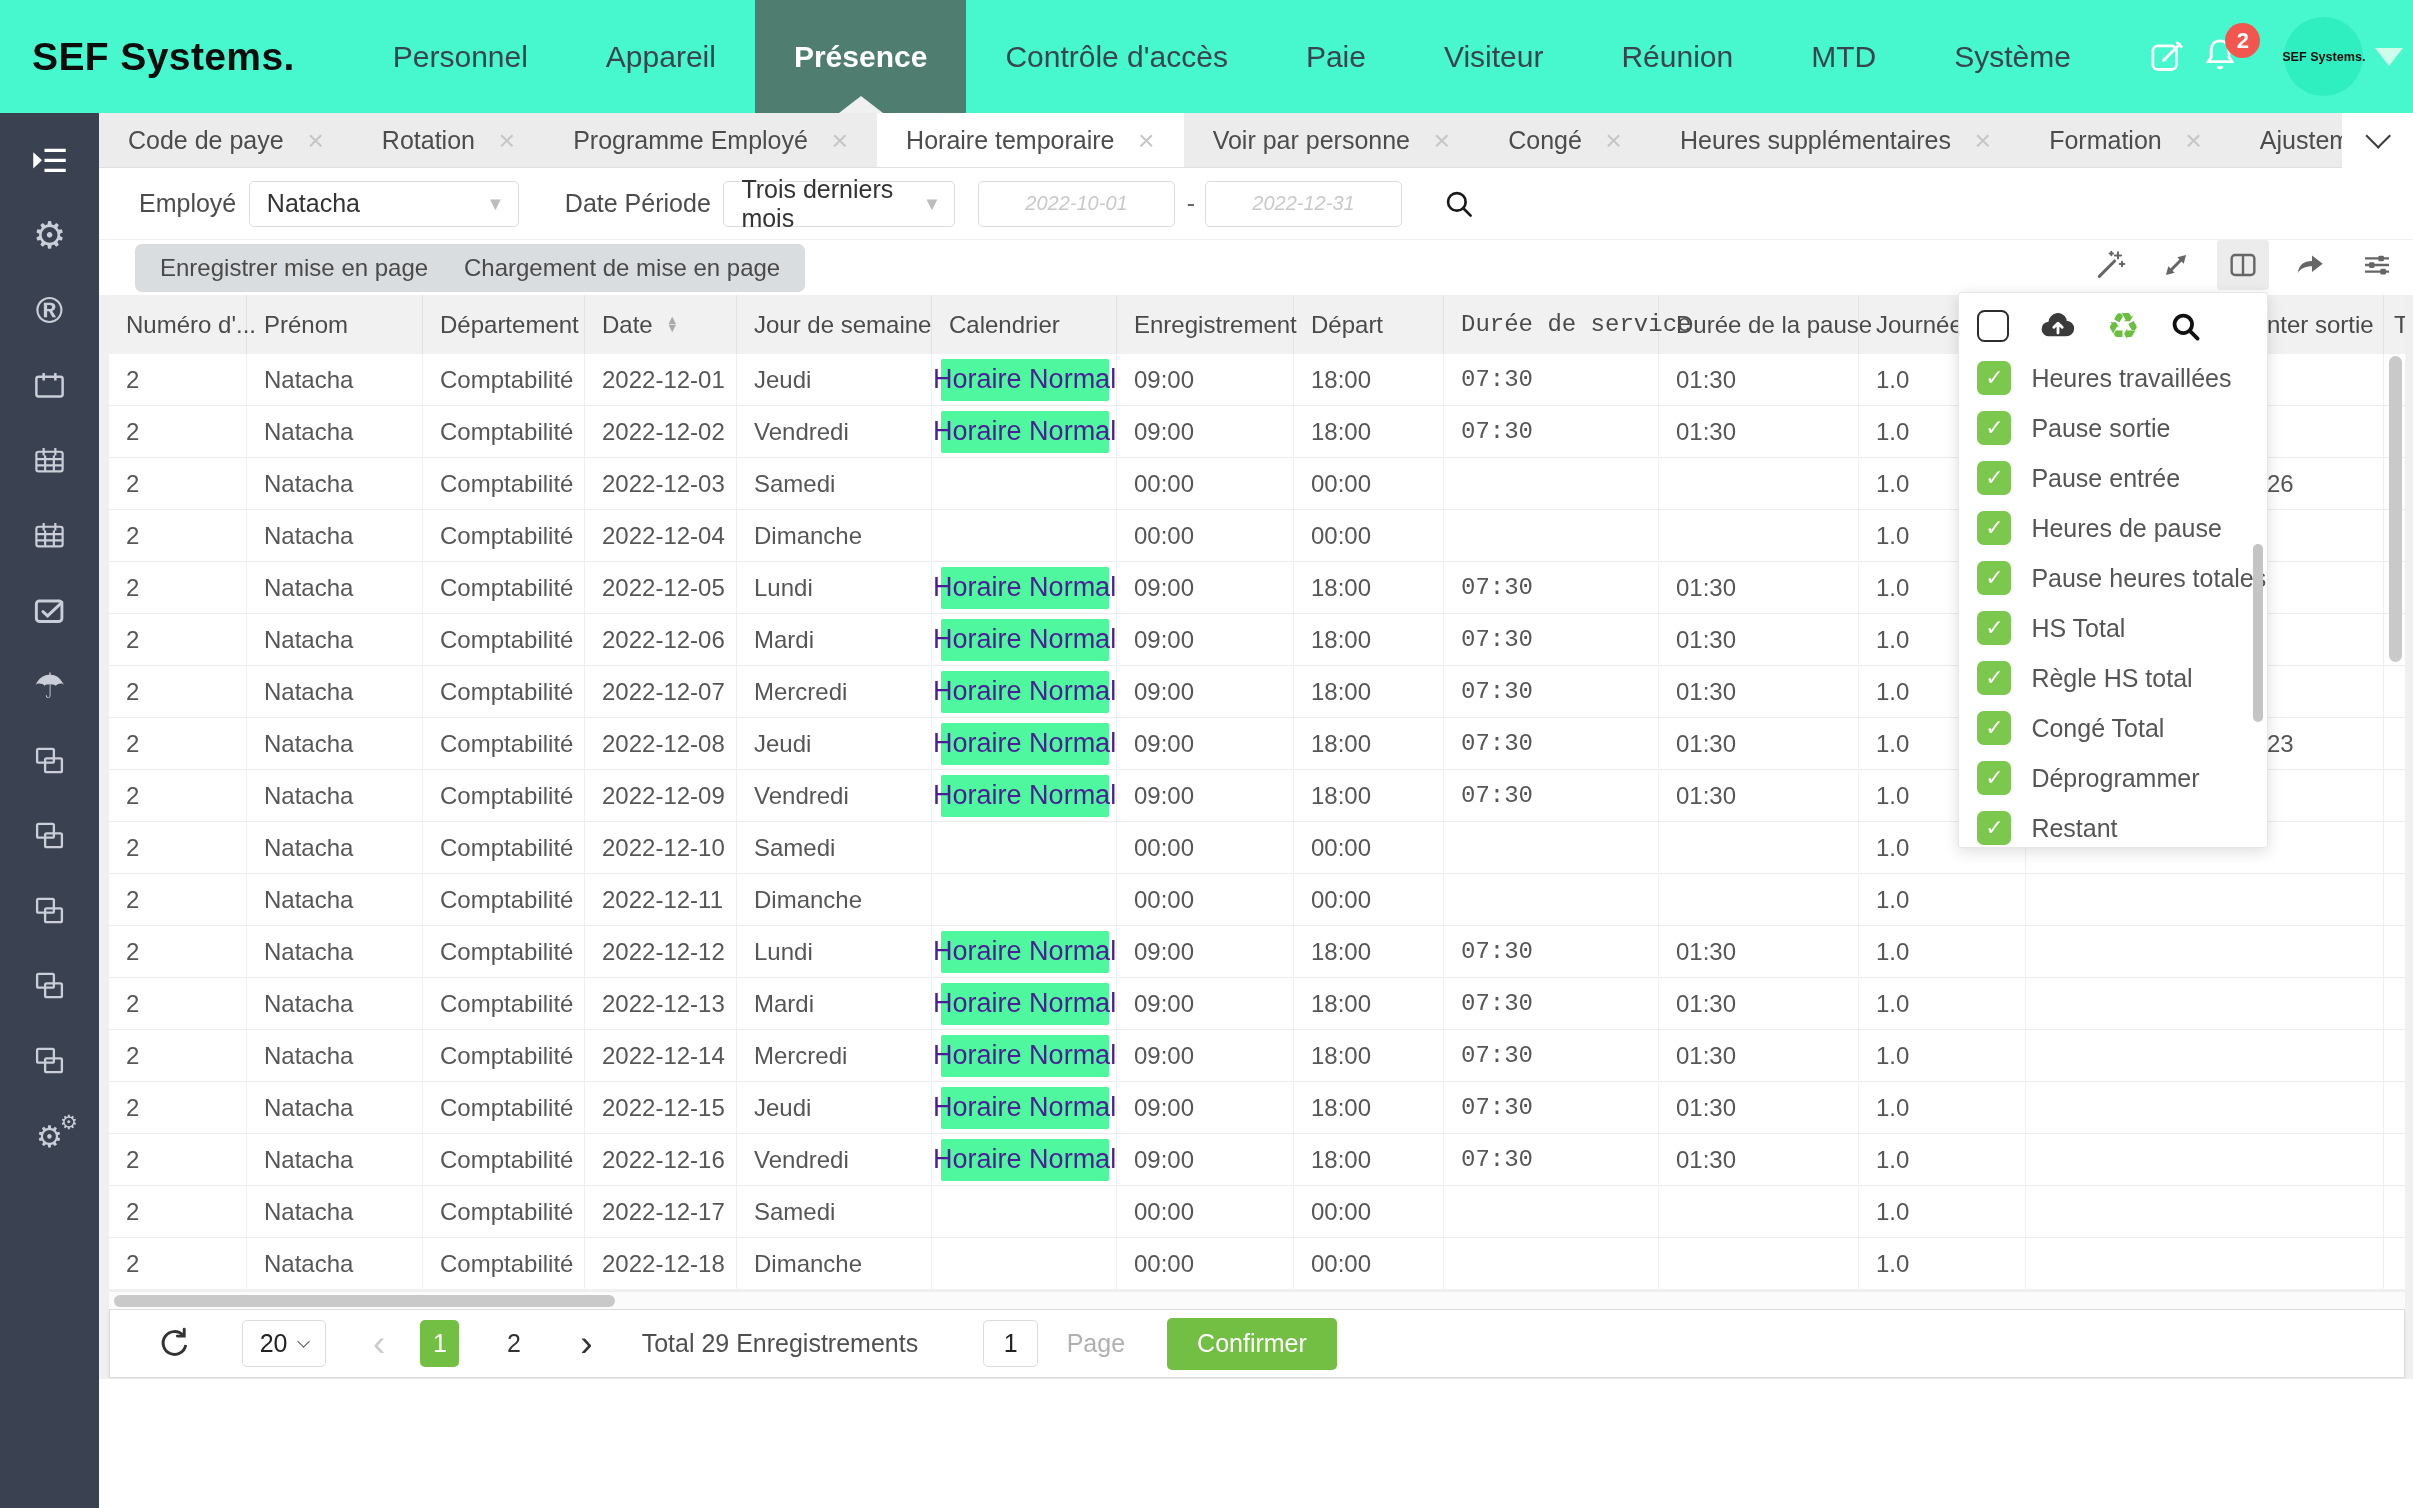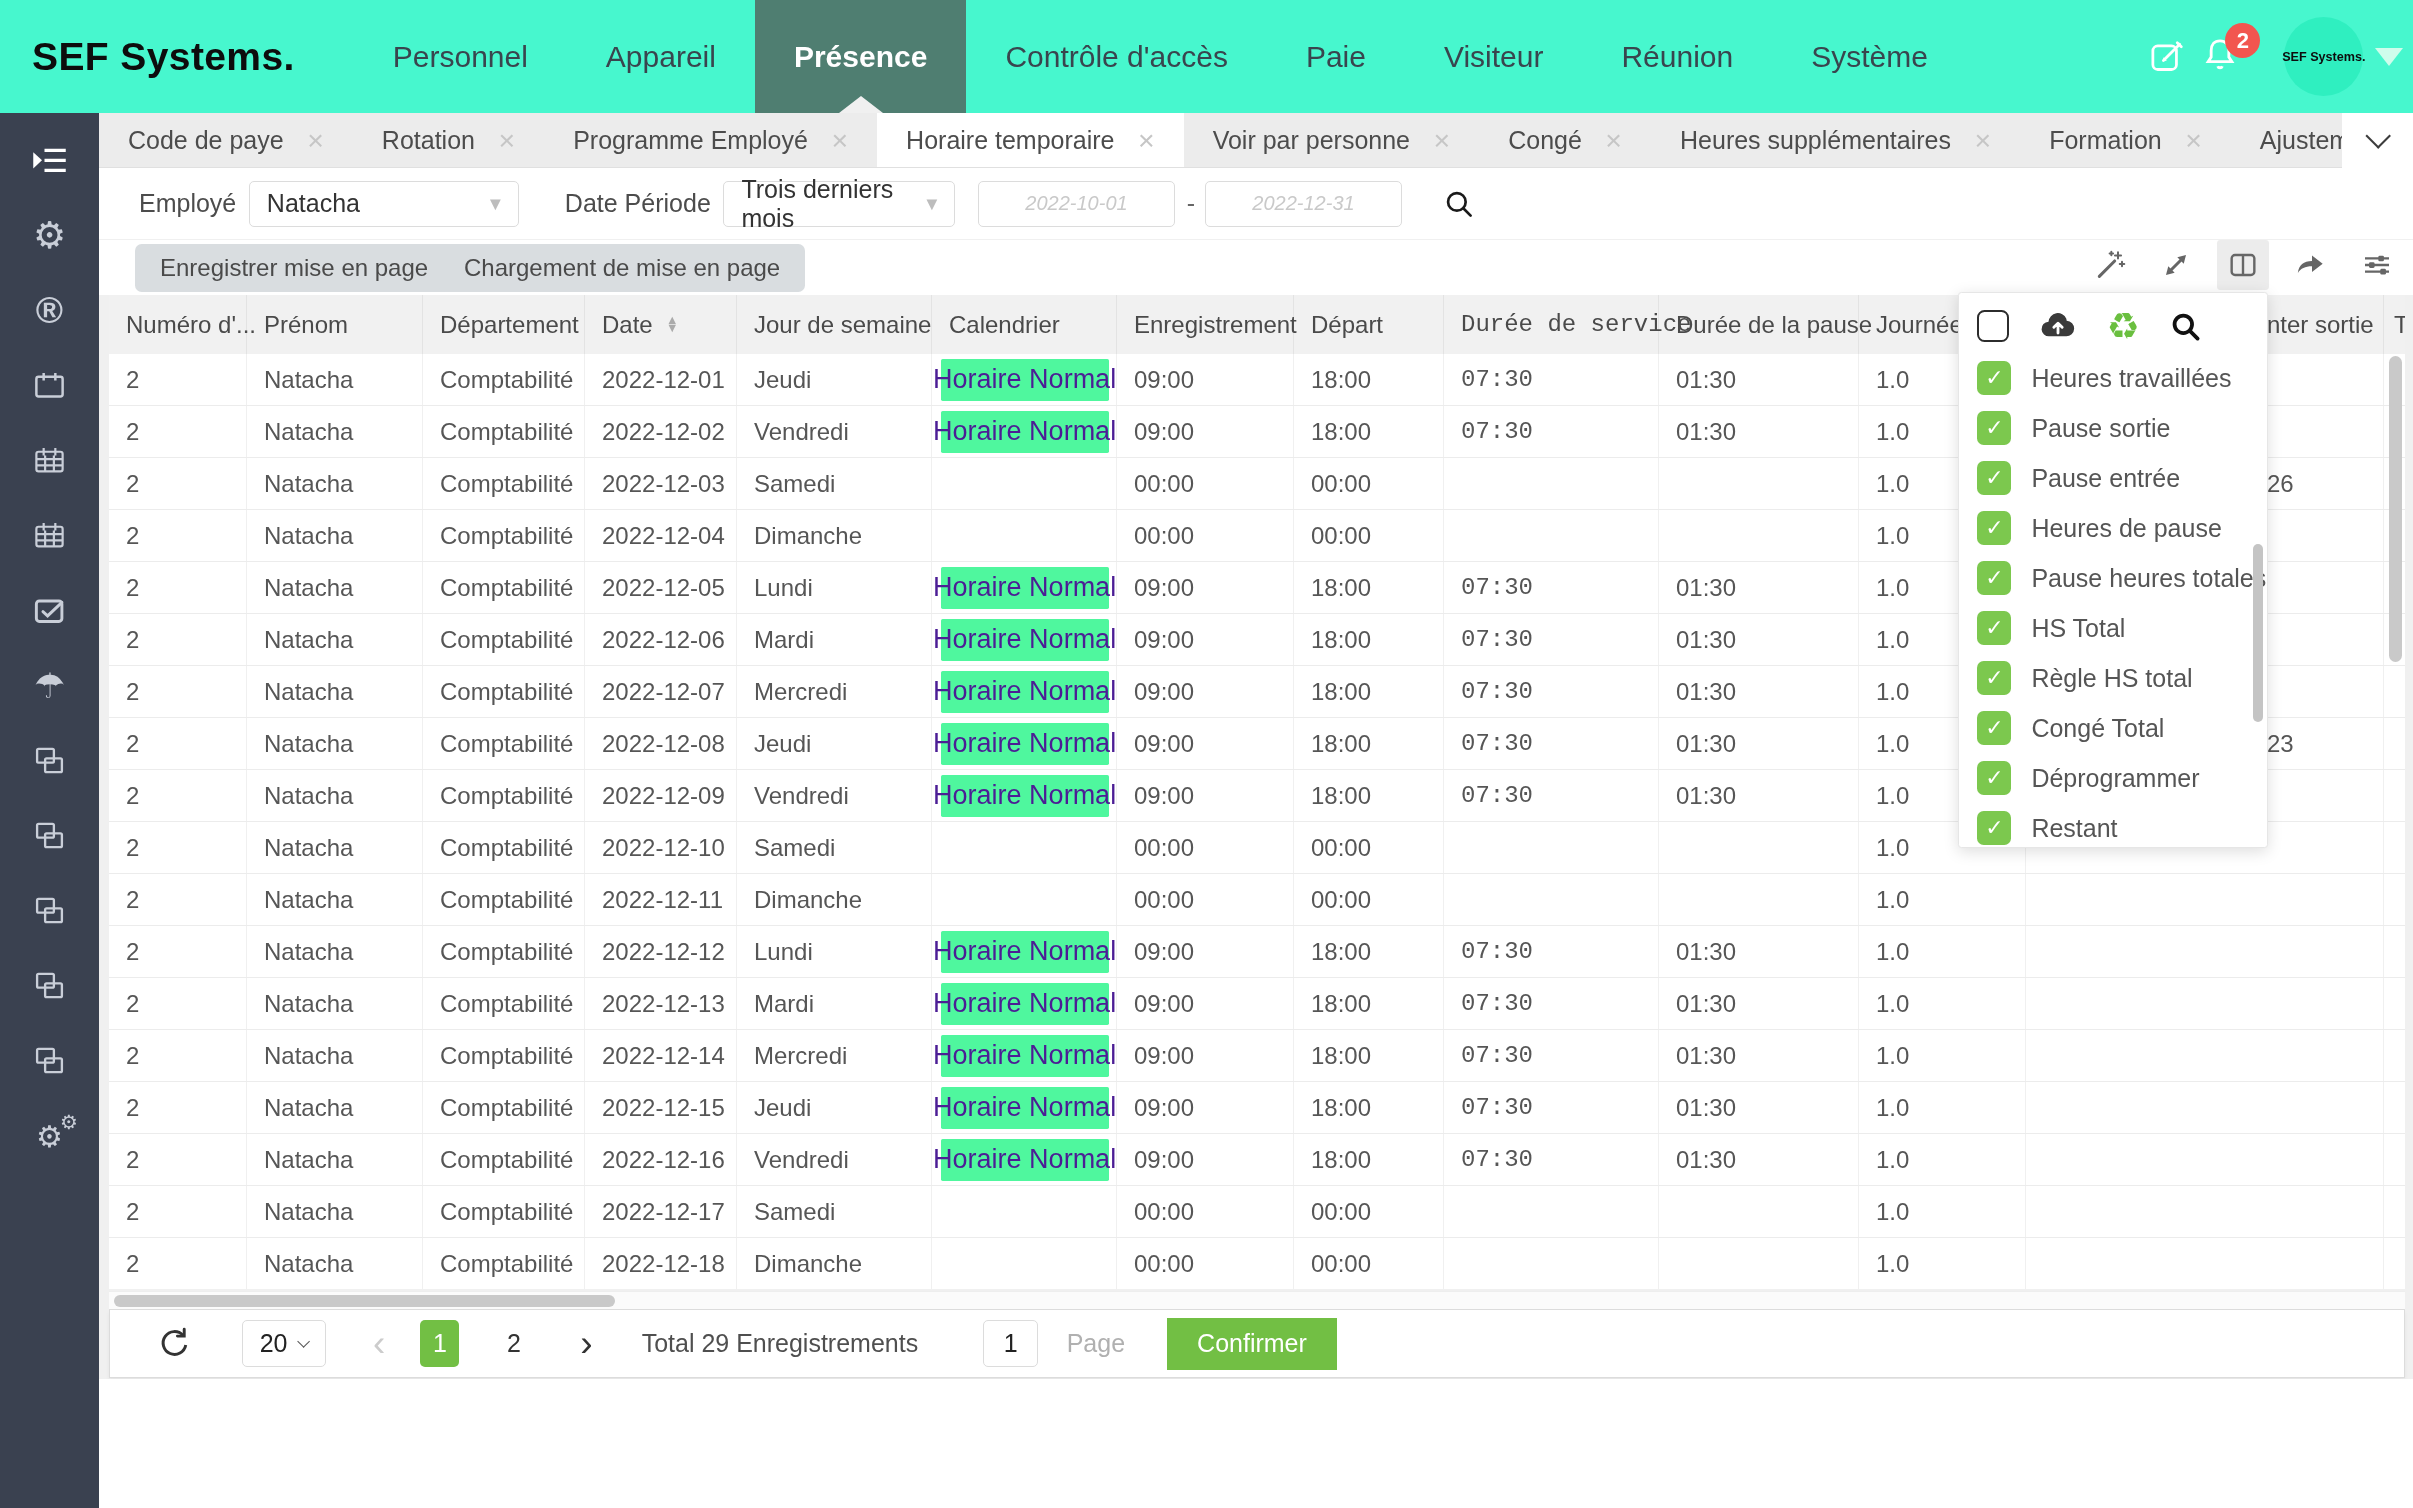--- a/index.html
+++ b/index.html
@@ -83,21 +83,21 @@
   .refresh{margin-left:46px;display:flex;cursor:pointer;}
   .psize{margin-left:49px;width:84px;height:47px;border:0.8px solid #dcdcdc;border-radius:5px;display:flex;align-items:center;justify-content:center;gap:11.7px;cursor:pointer;color:#222;}
   .psize .chev{width:9.2px;height:9.2px;border-width:1.7px;margin-top:-3.4px;border-color:#555;}
   .pchev{font-size:37px;margin-left:47px;cursor:pointer;color:#333;line-height:1;}
   .pchev.disabled{color:#ccc;}
   .pnum{min-width:39px;height:47px;border-radius:5px;display:flex;align-items:center;justify-content:center;margin-left:35px;cursor:pointer;color:#333;padding:0 6.7px;}
   .pnum.active{background:var(--green);color:#fff;}
   .ptotal{margin-left:49px;color:#4f4f4f;}
   .pinput{margin-left:65px;width:55px;height:47px;border:0.8px solid #dcdcdc;border-radius:5px;display:flex;align-items:center;justify-content:center;color:#222;background:#fff;}
   .plabel{margin-left:28.5px;color:#b0b0b0;}
-  .confirm{margin-left:42px;height:52px;padding:0 30px;background:var(--green);border:none;border-radius:0;color:#fff;font-size:25px;font-family:inherit;cursor:pointer;}
+  .confirm{margin-left:42px;height:52px;padding:0 30px;background:var(--green);border:none;border-radius:5px;color:#fff;font-size:25px;font-family:inherit;cursor:pointer;}
 
   .below-white{position:absolute;left:99px;top:1379px;width:2315px;height:129px;background:#fff;}
 
   
   .picker{position:absolute;left:1958px;top:292px;width:310px;height:556px;background:#fff;border:0.8px solid #e6e6e6;border-radius:3.4px;box-shadow:0 3.4px 15px rgba(0,0,0,.13);z-index:50;overflow:hidden;}
   .picker-top{display:flex;align-items:center;gap:28.5px;padding:13.4px 0 6.7px 18.4px;}
   .uncheck{width:32px;height:32px;border:2.9px solid #2c2c2c;border-radius:7.5px;background:#fff;cursor:pointer;flex:none;}
   .recycle{color:#6abf3f;font-size:37px;line-height:1;cursor:pointer;}
   .pick-search{color:#111;cursor:pointer;display:flex;}
   .pick-item{display:flex;align-items:center;height:50px;padding-left:18.4px;cursor:pointer;}
@@ -125,20 +125,23 @@
         <span>Contrôle d'accès</span>
       </div>
       <div class="tab">
         <span>Paie</span>
       </div>
       <div class="tab">
         <span>Visiteur</span>
       </div>
       <div class="tab">
         <span>Réunion</span>
+      </div>
+      <div class="tab">
+        <span>MTD</span>
       </div>
       <div class="tab">
         <span>Système</span>
       </div>
     </div>
   <div class="hicons">
     <span class="icon-compose">
       <svg viewBox="0 0 24 24" width="39" height="39" fill="none" stroke="#fff" stroke-width="1.7">
         <rect x="3" y="5.5" width="14.5" height="14.5" rx="3"></rect>
         <path d="M9.5 14.5 L19.5 4.5 M18 3.5l2.5 2.5" stroke-linecap="round"></path>

